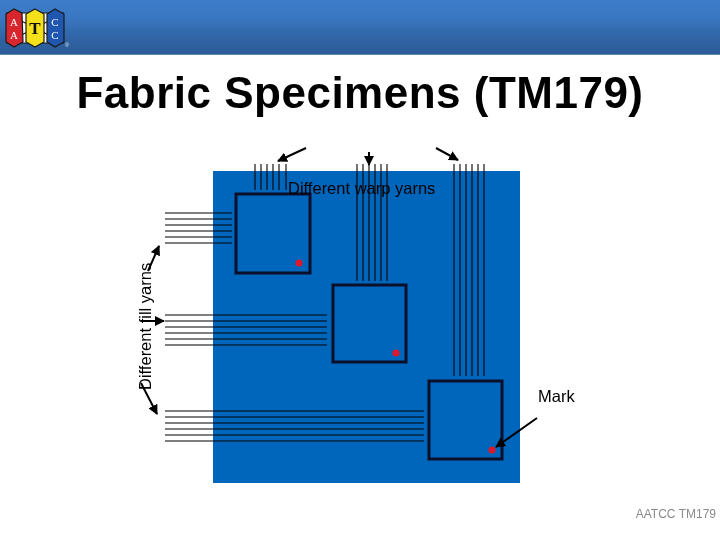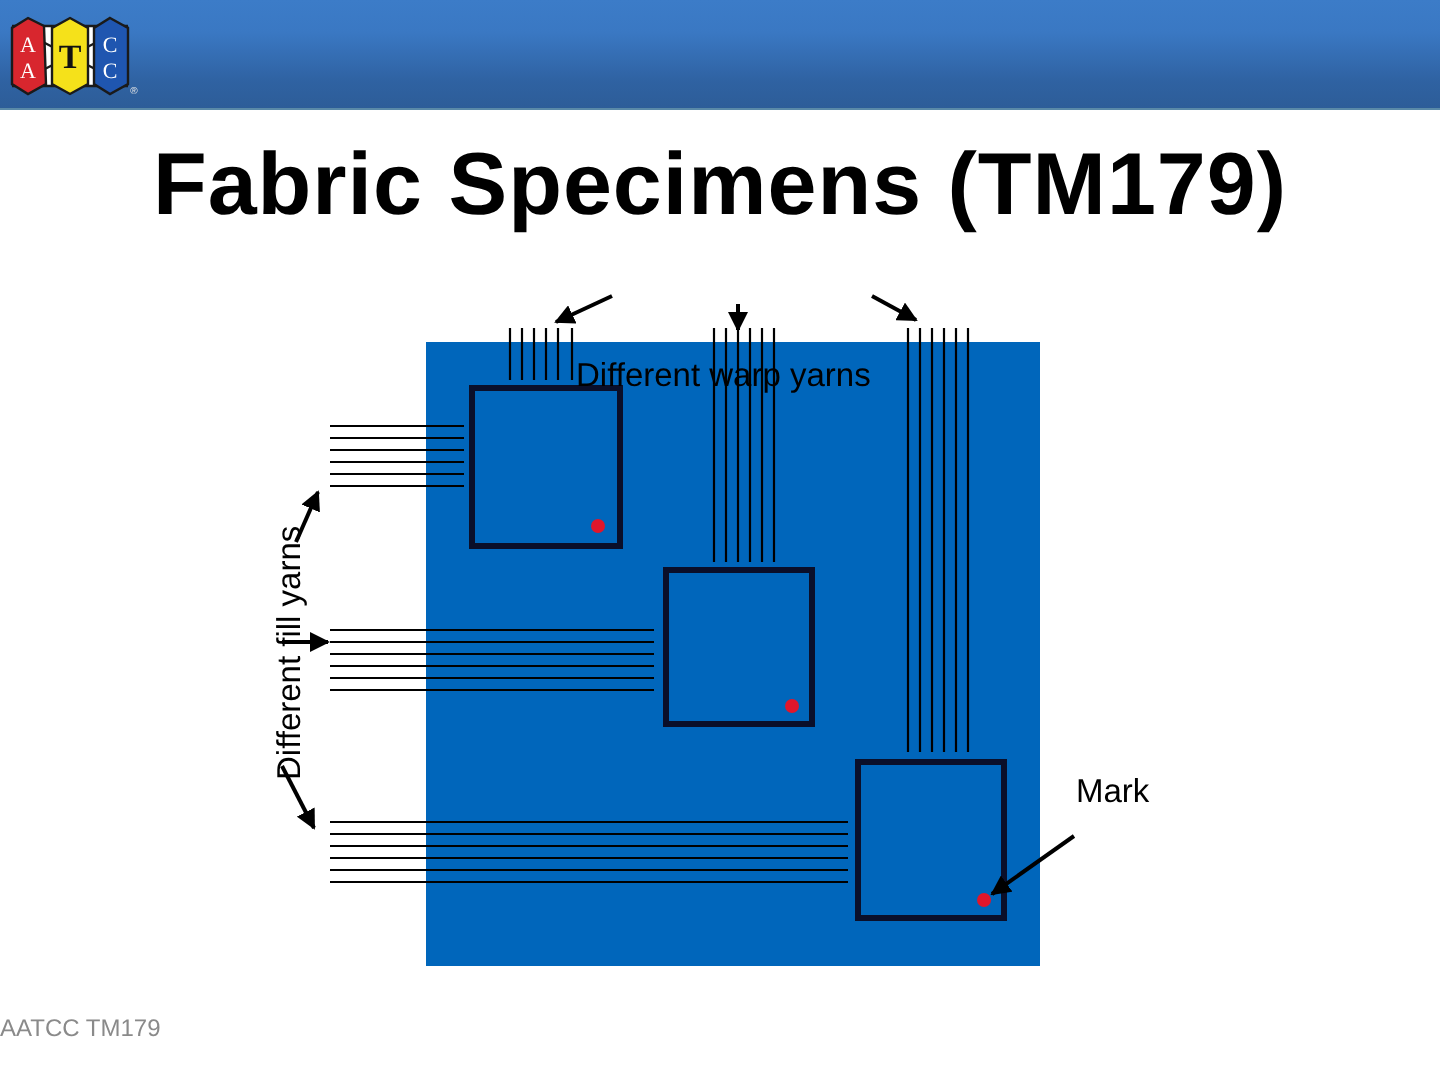--- a/index.html
+++ b/index.html
@@ -22,21 +22,21 @@
     .label {
       position: absolute; font-size: 16.5px; color: #000; white-space: nowrap;
     }
     .warp-label { left: 288px; top: 131px; margin-top: 48px; }
     .fill-label {
       left: 136px; top: 390px;
       transform-origin: 0 0; transform: rotate(-90deg);
     }
     .mark-label { left: 538px; top: 385px; line-height: 22px; text-align: right; }
     .footer {
-      position: absolute; left: 0; top: 507px; width: 716px; text-align: left;
+      position: absolute; left: 0; top: 507px; width: 716px; text-align: right;
       font-size: 12px; color: #8a8a8a;
     }
   </style>
 </head>
 <body>
 
 <div class="header">
   <svg class="logo" viewBox="0 0 66 40" xmlns="http://www.w3.org/2000/svg">
 
     <rect x="2" y="5" width="58" height="30" fill="#ffffff"></rect>

